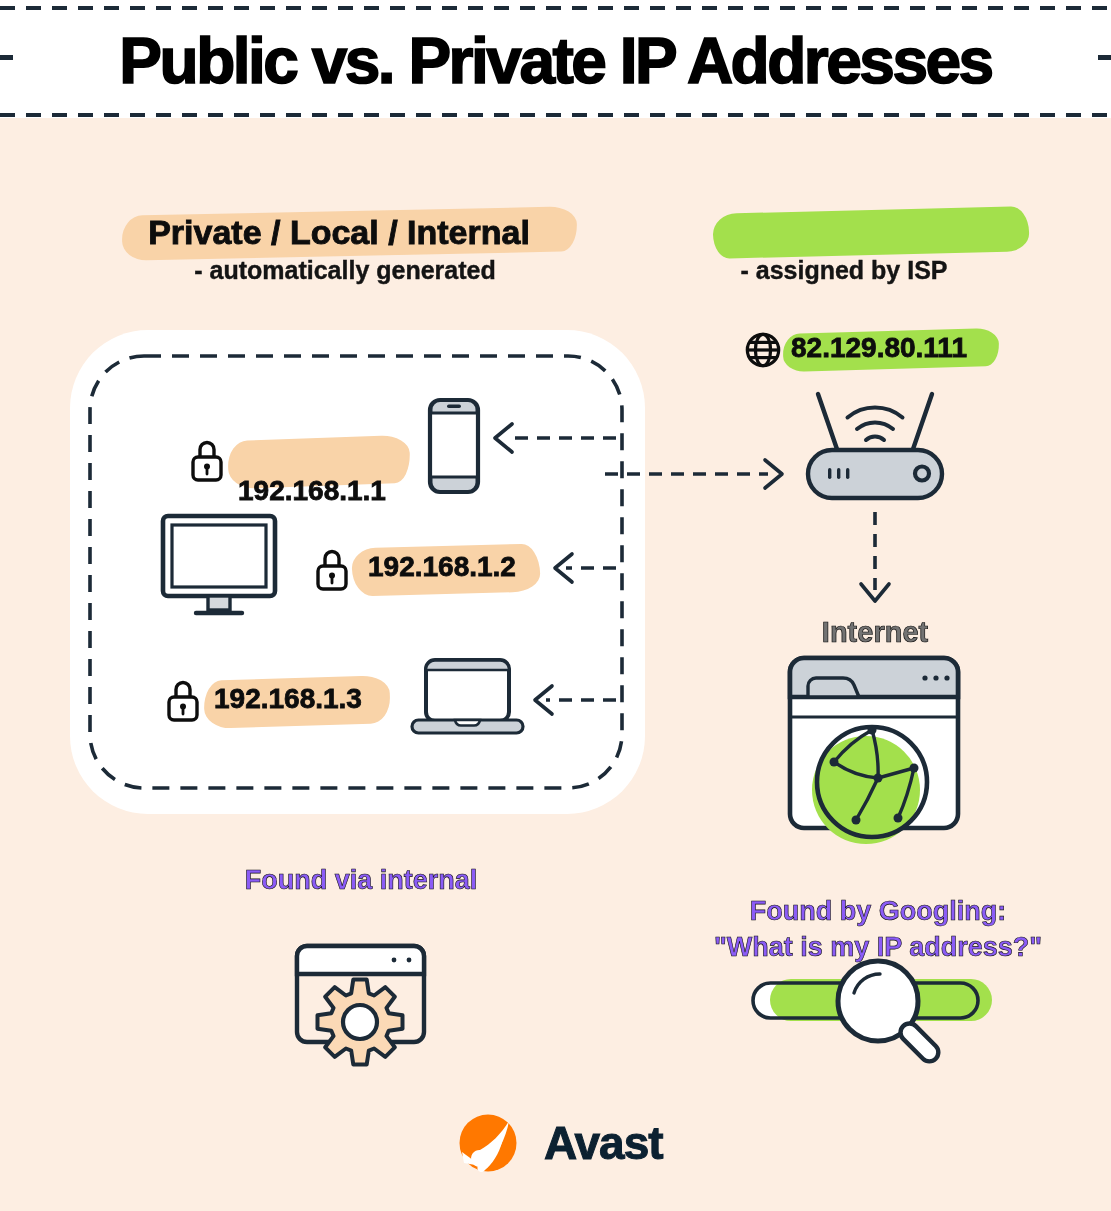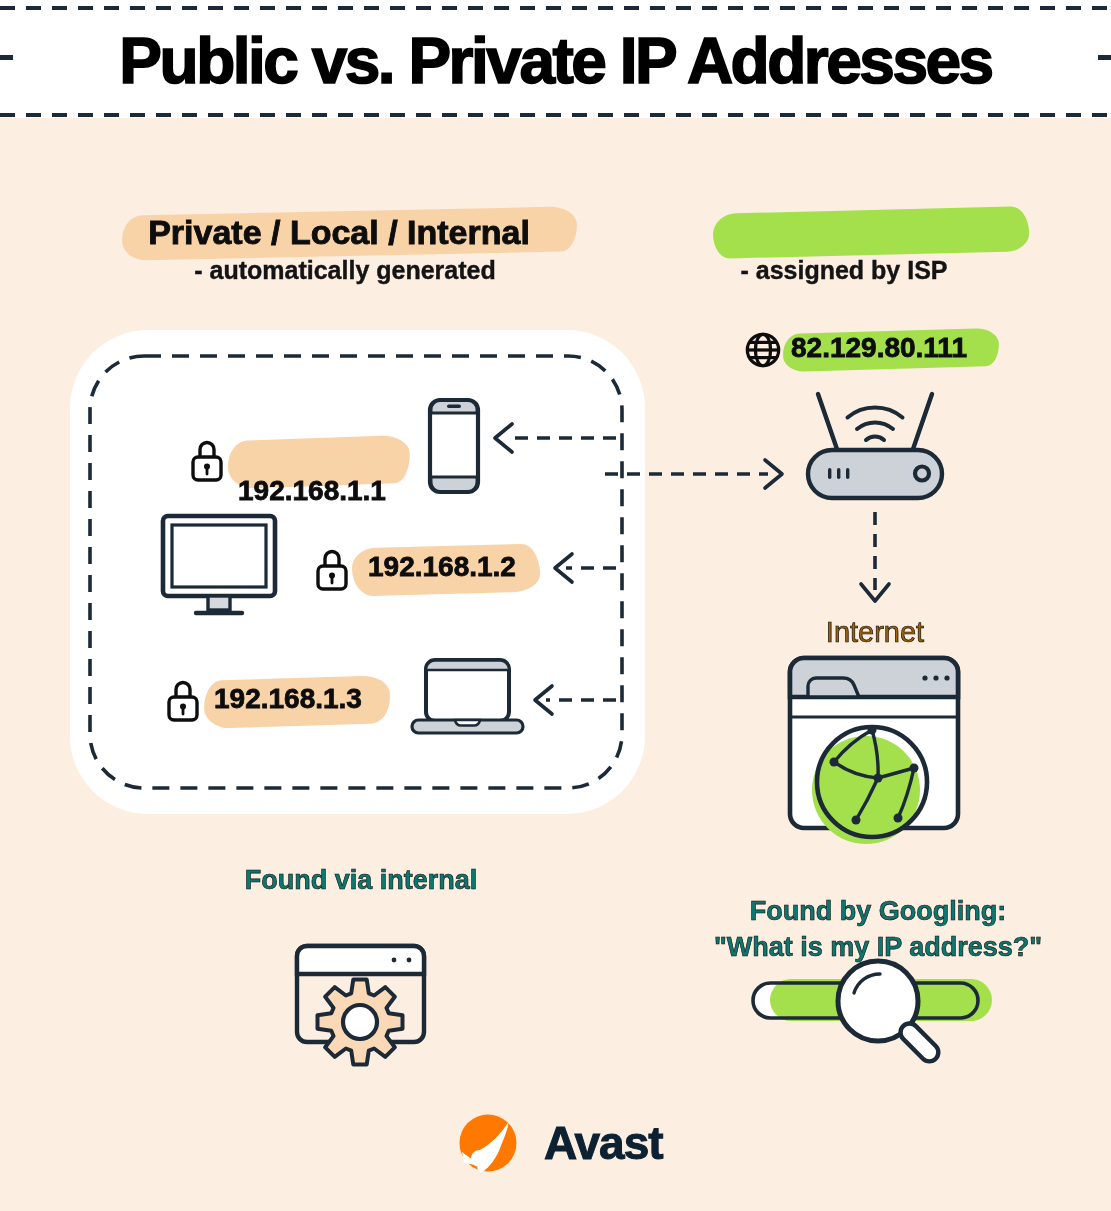--- a/index.html
+++ b/index.html
@@ -44,26 +44,26 @@
     left:70px; top:330px; width:575px; height:484px;
     background:#ffffff; border-radius:78px;
   }
 
   .ip-text{
     position:absolute; font-size:28px; font-weight:bold; color:#0d0d0d;
     -webkit-text-stroke:0.8px #0d0d0d; white-space:nowrap;
   }
   .found-text{
     position:absolute; text-align:center; font-size:27px; font-weight:bold;
-    line-height:36px; color:#0f766e; -webkit-text-stroke:0.6px #0d0d0d;
+    line-height:36px; color:#8b5cf6; -webkit-text-stroke:0.6px #0d0d0d;
     white-space:nowrap; transform:translateX(-50%);
   }
   .internet-label{
     position:absolute; left:795px; top:616px; width:160px; text-align:center;
-    font-size:29px; font-weight:normal; color:#a16207; -webkit-text-stroke:0.7px #0d0d0d;
+    font-size:29px; font-weight:bold; color:#737373; -webkit-text-stroke:0.7px #0d0d0d;
   }
   .brand-text{
     position:absolute; left:544px; top:1116px; font-size:46px; font-weight:bold;
     color:#0c2131; -webkit-text-stroke:1px #0c2131; letter-spacing:-1px;
   }
   svg{ display:block; }
 </style>
 </head>
 <body>
 

